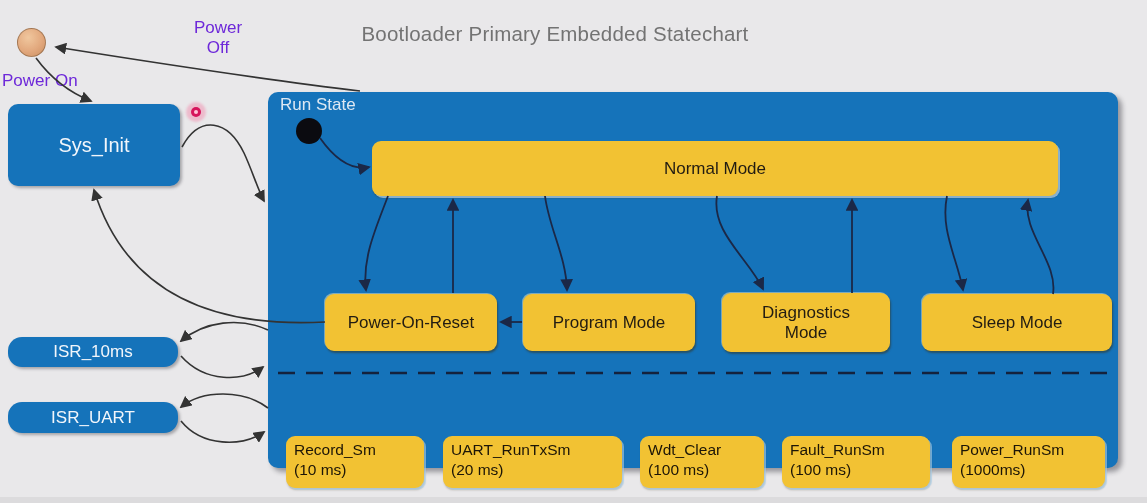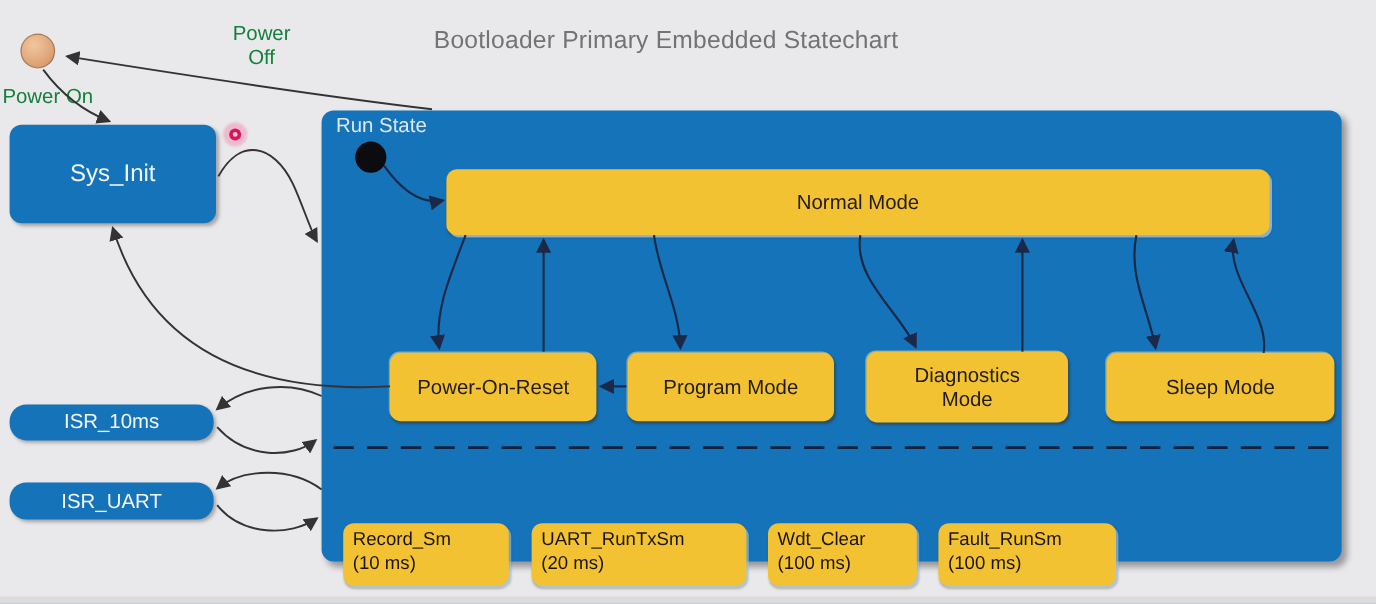--- a/index.html
+++ b/index.html
@@ -8,21 +8,21 @@
     position:relative;width:1147px;height:503px;overflow:hidden;
     background:#e9e8ea;
     font-family:"Liberation Sans","DejaVu Sans",sans-serif;
   }
   .abs{position:absolute;}
   #title{
     left:315px;top:22px;width:480px;text-align:center;
     font-size:20.5px;color:#737373;letter-spacing:.2px;
   }
   
-  .edge-label{font-size:17px;color:#15803d;line-height:1.15;}
+  .edge-label{font-size:17px;color:#6d28d9;line-height:1.15;}
   #power-on-label{left:2px;top:71px;width:110px;}
   #power-off-label{left:183px;top:18px;width:70px;text-align:center;}
   
   #init-circle{
     left:17px;top:28px;width:29px;height:29px;border-radius:50%;
     background:radial-gradient(circle at 38% 32%, #f0c79e 0%, #e2a87d 55%, #c98e60 100%);
     border:1px solid rgba(120,85,55,.55);
   }
   
   .blue-box{
@@ -131,20 +131,24 @@
     <div>(20 ms)</div>
   </div>
   <div class="task-box" id="task-wdt">
     <div>Wdt_Clear</div>
     <div>(100 ms)</div>
   </div>
   <div class="task-box" id="task-fault">
     <div>Fault_RunSm</div>
     <div>(100 ms)</div>
   </div>
+  <div class="task-box" id="task-power">
+    <div>Power_RunSm</div>
+    <div>(1000ms)</div>
+  </div>
 
   <div class="abs blue-box" id="isr-10ms">
     <span>ISR_10ms</span>
   </div>
   <div class="abs blue-box" id="isr-uart">
     <span>ISR_UART</span>
   </div>
 
   <svg class="abs" id="arrows" viewBox="0 0 1147 503" xmlns="http://www.w3.org/2000/svg">
     <defs>

